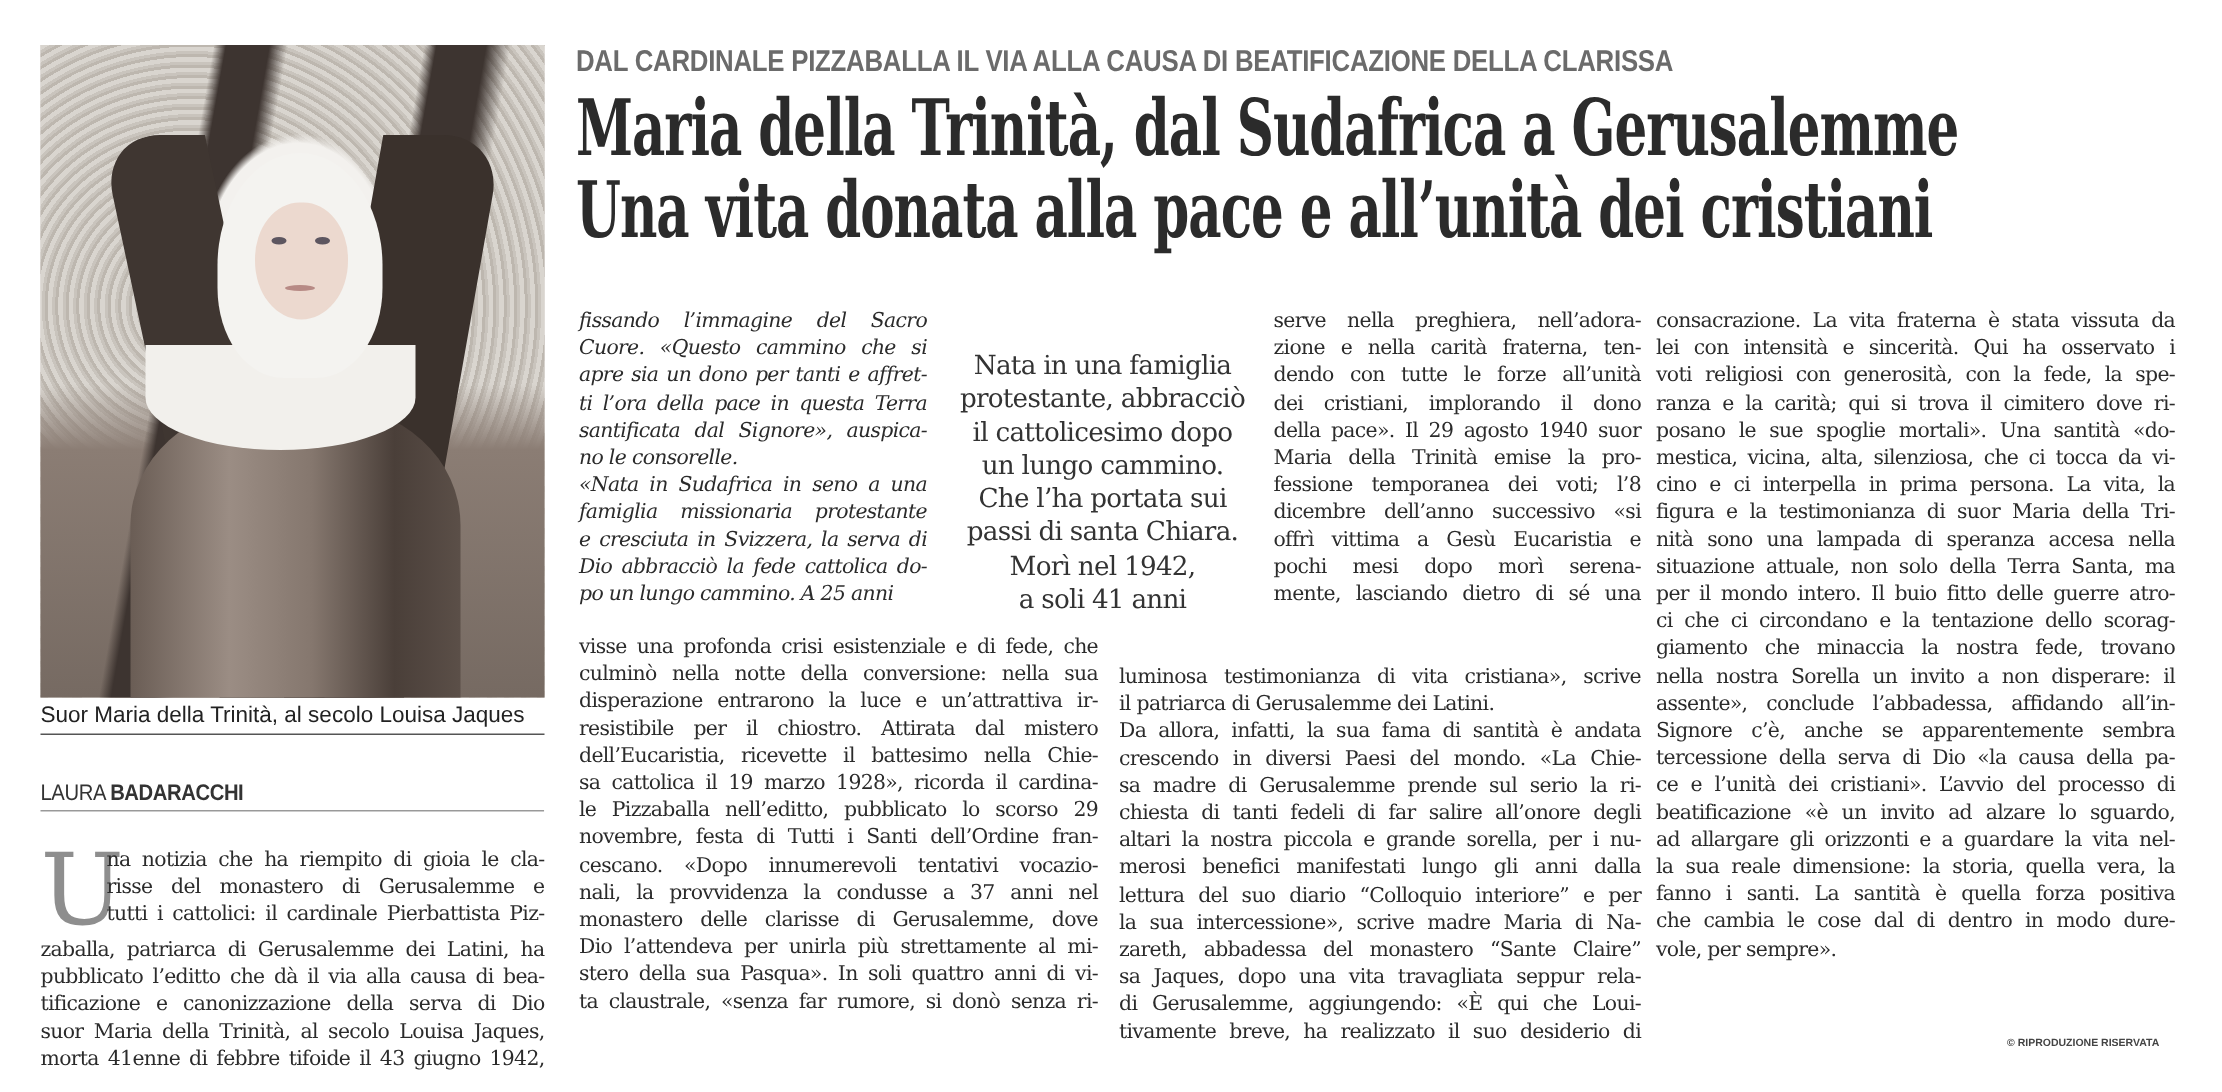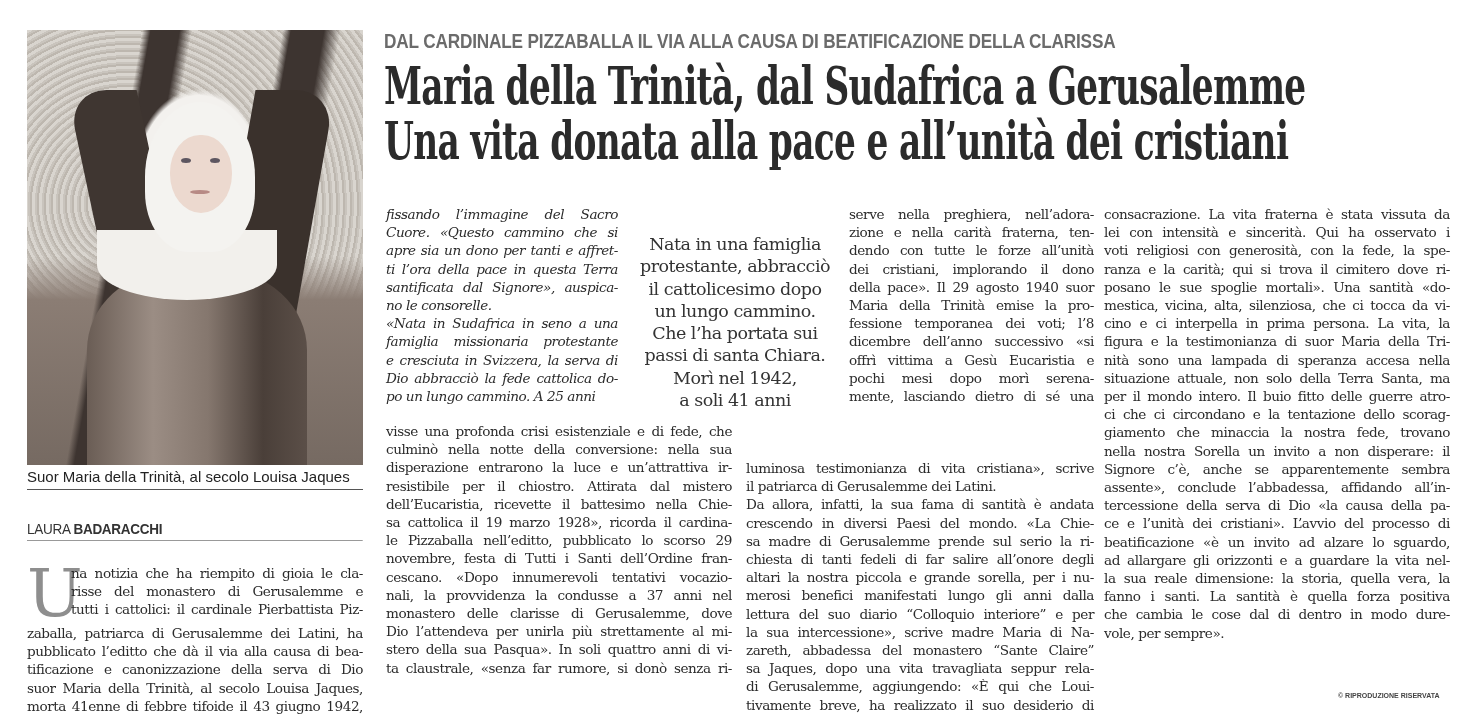--- a/index.html
+++ b/index.html
@@ -94,21 +94,21 @@
   .c2 { left: 386px; top: 205px; width: 232px; font-style: italic; }
   .c2b { left: 386px; top: 422px; width: 346px; }
 
   .pullquote {
     position: absolute; left: 615px; top: 213px; width: 240px;
     font-family: "DejaVu Serif", serif; font-size: 17.5px; line-height: 22.3px;
     color: #333; text-align: center; letter-spacing: -0.5px; margin-top: 20px;
   }
 
   .c3 { left: 849px; top: 205px; width: 245px; }
-  .c3b { left: 746px; top: 459px; width: 348px; }
+  .c3b { left: 746px; top: 442px; width: 348px; }
 
   .c4 { left: 1104px; top: 205px; width: 346px; }
 
   .copyright {
     position: absolute; left: 1338px; top: 692px;
     font-family: "Liberation Sans", sans-serif; font-size: 7px; font-weight: bold;
     color: #444; letter-spacing: 0; white-space: nowrap;
   }
 </style>
 </head>
@@ -231,22 +231,22 @@
   <span class="ln">posano le sue spoglie mortali». Una santità «do-</span>
   <span class="ln">mestica, vicina, alta, silenziosa, che ci tocca da vi-</span>
   <span class="ln">cino e ci interpella in prima persona. La vita, la</span>
   <span class="ln">figura e la testimonianza di suor Maria della Tri-</span>
   <span class="ln">nità sono una lampada di speranza accesa nella</span>
   <span class="ln">situazione attuale, non solo della Terra Santa, ma</span>
   <span class="ln">per il mondo intero. Il buio fitto delle guerre atro-</span>
   <span class="ln">ci che ci circondano e la tentazione dello scorag-</span>
   <span class="ln">giamento che minaccia la nostra fede, trovano</span>
   <span class="ln">nella nostra Sorella un invito a non disperare: il</span>
+  <span class="ln">assente», conclude l’abbadessa, affidando all’in-</span>
   <span class="ln">Signore c’è, anche se apparentemente sembra</span>
-  <span class="ln">assente», conclude l’abbadessa, affidando all’in-</span>
   <span class="ln">tercessione della serva di Dio «la causa della pa-</span>
   <span class="ln">ce e l’unità dei cristiani». L’avvio del processo di</span>
   <span class="ln">beatificazione «è un invito ad alzare lo sguardo,</span>
   <span class="ln">ad allargare gli orizzonti e a guardare la vita nel-</span>
   <span class="ln">la sua reale dimensione: la storia, quella vera, la</span>
   <span class="ln">fanno i santi. La santità è quella forza positiva</span>
   <span class="ln">che cambia le cose dal di dentro in modo dure-</span>
   <span class="ln last">vole, per sempre».</span>
 </div>
 

